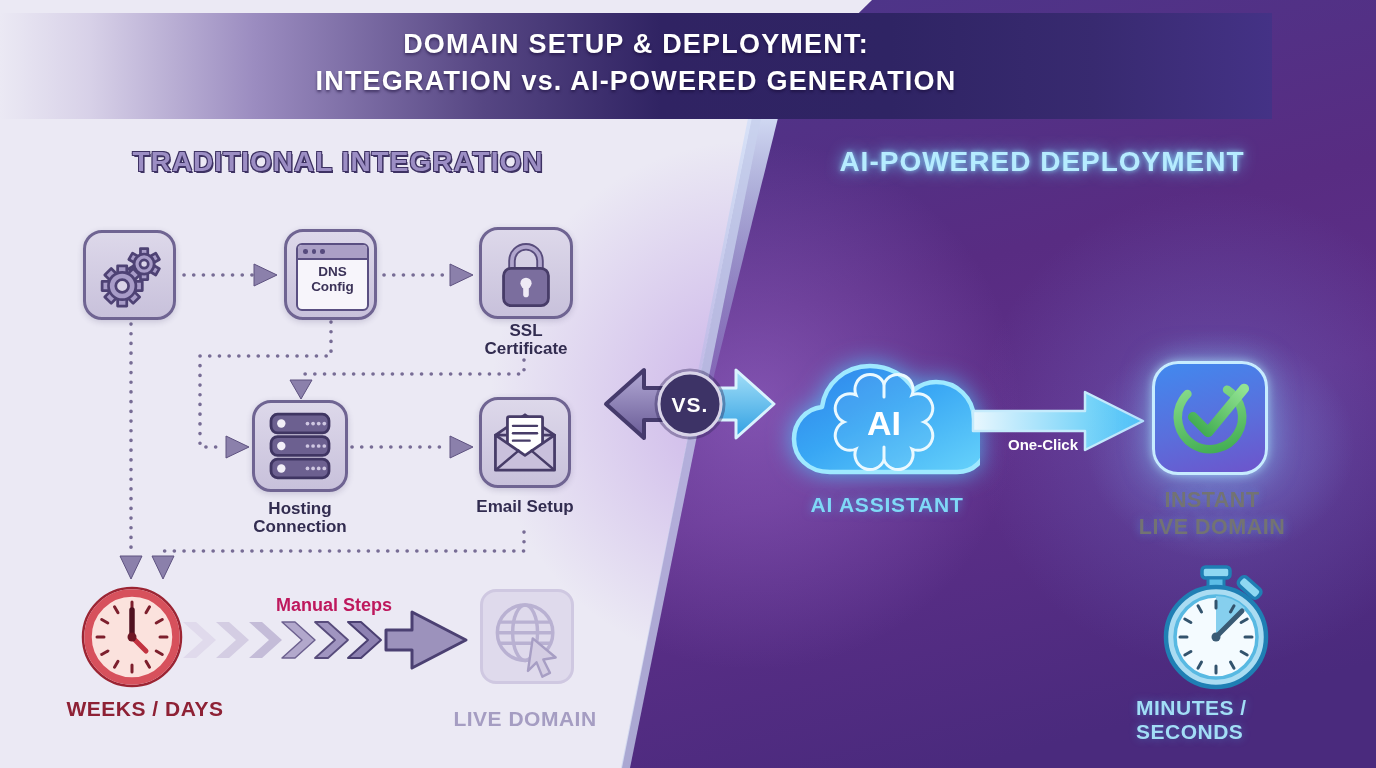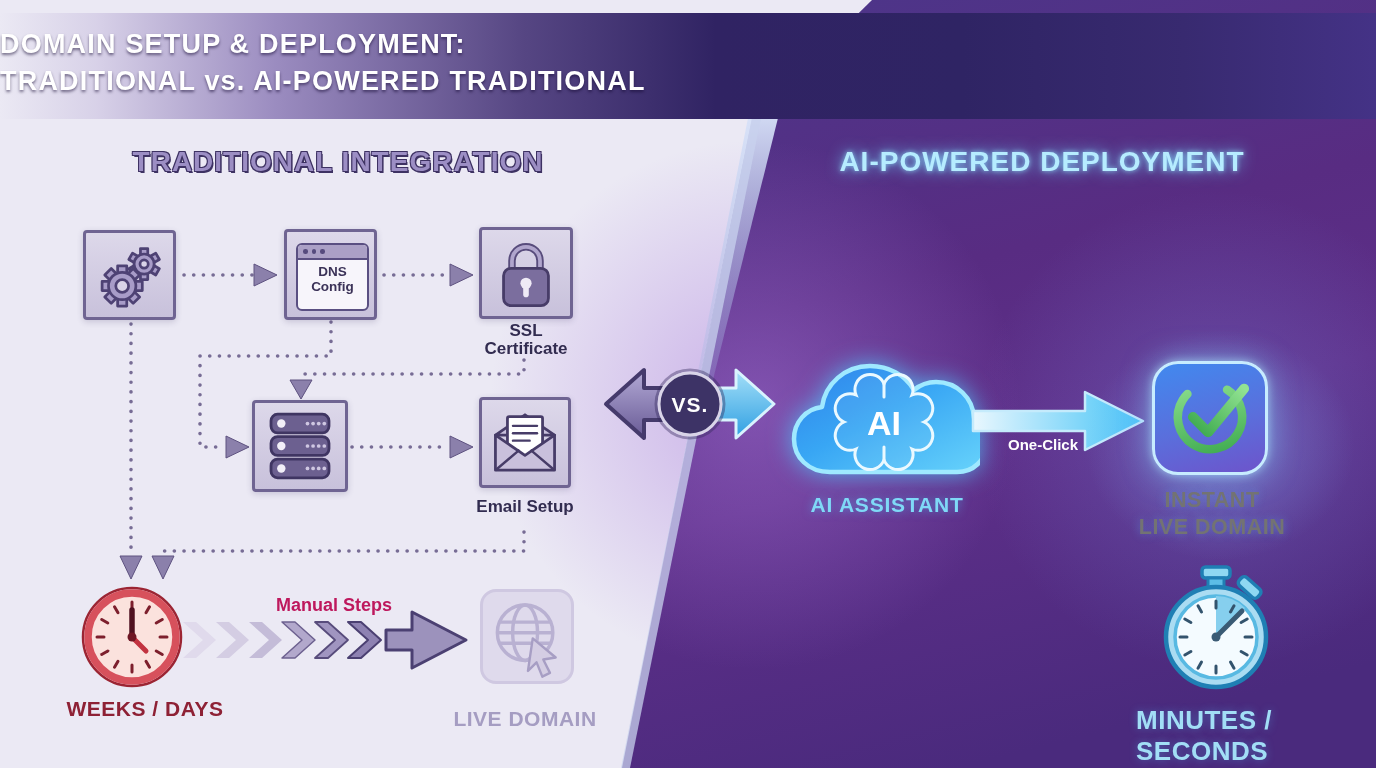--- a/index.html
+++ b/index.html
@@ -6,40 +6,40 @@
   #canvas{
     position:relative; width:1376px; height:768px; overflow:hidden;
     background:#ebe9f4;
     font-family:"Liberation Sans", sans-serif;
     -webkit-font-smoothing:antialiased;
   }
   .abs{position:absolute;}
   svg{display:block;}
   
   #banner{
-    left:0; top:13px; width:1376px; height:106px;
+    left:0; top:13px; width:1272px; height:106px;
     background:linear-gradient(90deg,
       rgba(236,234,245,0) 0%, rgba(214,207,231,.92) 7%, #9b8cc0 20%,
       #564683 38%, #302363 52%, #2f2464 70%, #382a70 86%, #443286 100%);
-    color:#ffffff;
+    text-align:center; color:#ffffff;
   }
   #banner .t1{padding-top:16px; font-size:27px; font-weight:bold; letter-spacing:1.2px;
       text-shadow:0 2px 3px rgba(20,10,50,.55);}
   #banner .t2{padding-top:6px; font-size:27px; font-weight:bold; letter-spacing:1.2px;
       text-shadow:0 2px 3px rgba(20,10,50,.55);}
   
   .heading{transform:translateX(-50%); white-space:nowrap; font-weight:bold;
       font-size:28px; letter-spacing:1px;}
   #head-left{left:338px; top:146px; color:#9c8ec4;
       text-shadow:1.5px 1.5px 0 #3e3263,-1px -1px 0 #3e3263,1px -1px 0 #3e3263,-1px 1px 0 #3e3263;}
   #head-right{left:1042px; top:146px; color:#b6ecff;
       text-shadow:0 0 16px rgba(110,215,255,.95),0 0 5px rgba(160,235,255,.8);}
   
   .node{
-    border-radius:4px;
+    border-radius:19px;
     background:linear-gradient(180deg,#ddd8ea 0%,#c8c1db 100%);
     border:3px solid #6f6492;
     box-shadow:0 2px 6px rgba(60,50,100,.2);
     box-sizing:border-box;
   }
   .node-faded{
     border-radius:16px; background:#dfdaec; border:3px solid #cfc8e1;
     box-sizing:border-box;
   }
   .nlabel{transform:translateX(-50%); text-align:center; font-weight:bold;
@@ -57,22 +57,22 @@
   #manual-steps-label{transform:translateX(-50%); font-weight:bold; font-size:18px; color:#be185d;}
   #weeks-days{transform:translateX(-50%); font-weight:bold; font-size:21px; letter-spacing:.5px; color:#8e2135;margin-left:12px;}
   #live-domain-left{transform:translateX(-50%); font-weight:bold; font-size:21px; letter-spacing:.5px; color:#a59dc2;}
   
   #ai-assistant{transform:translateX(-50%); font-weight:bold; font-size:21px;
       letter-spacing:.8px; color:#7fd9f7; text-shadow:0 0 10px rgba(80,190,250,.6);}
   #one-click{transform:translateX(-50%); font-weight:bold; font-size:15px; color:#ffffff;}
   #instant-label{transform:translateX(-50%); text-align:center; font-weight:bold;
       font-size:21.5px; line-height:27px; letter-spacing:.5px; color:#737373;
       text-shadow:0 0 10px rgba(90,180,250,.45);}
-  #minutes-seconds{transform:translateX(-50%); font-weight:bold; font-size:26px;
-      letter-spacing:.5px; color:#a2def6; text-shadow:0 0 9px rgba(80,190,250,.4);margin-top:9px;}
+  #minutes-seconds{transform:translateX(-50%); font-weight:bold; font-size:21px;
+      letter-spacing:.5px; color:#a2def6; text-shadow:0 0 9px rgba(80,190,250,.4);}
   #instant-box{
     left:1152px; top:361px; width:116px; height:114px; border-radius:26px;
     background:linear-gradient(165deg,#4189ef 0%,#5a6fdc 55%,#6d54cb 100%);
     border:3px solid #c7ecff; box-sizing:border-box;
     box-shadow:0 0 30px rgba(130,215,255,.55), 0 0 8px rgba(200,240,255,.6);
   }
   #instant-glow{left:1085px; top:330px; width:270px; height:230px; border-radius:50%;
     background:radial-gradient(closest-side, rgba(140,175,255,.40), rgba(140,175,255,0));}
   #cloud-wrap{filter:drop-shadow(0 0 12px rgba(80,200,255,.8));}
   .dottext{pointer-events:none;}
@@ -106,21 +106,21 @@
     <rect x="0" y="0" width="1376" height="768" fill="#ebe9f4"></rect>
     <polygon points="872,0 1376,0 1376,768 622,768 752,118" fill="url(#rbg)"></polygon>
     <circle cx="755" cy="405" r="265" fill="url(#vglow)"></circle>
     <circle cx="1215" cy="430" r="240" fill="url(#bglow)"></circle>
     <polygon points="748,118 778,118 700,432 686,432" fill="url(#beam)"></polygon>
     <polygon points="752,118 761,118 630,768 621,768" fill="#c8d2ee" opacity="0.75"></polygon>
   </svg>
 
   <div id="banner" class="abs">
     <div class="t1">DOMAIN SETUP &amp; DEPLOYMENT:</div>
-    <div class="t2">TRADITIONAL vs. AI-POWERED TRADITIONAL</div>
+    <div class="t2">INTEGRATION vs. AI-POWERED GENERATION</div>
   </div>
 
   <div id="head-left" class="abs heading">TRADITIONAL INTEGRATION</div>
   <div id="head-right" class="abs heading">AI-POWERED DEPLOYMENT</div>
 
   <svg class="abs" style="left:0;top:0" width="1376" height="768" viewBox="0 0 1376 768" fill="none">
     <g stroke="#776c95" stroke-width="3.6" stroke-linecap="round" stroke-dasharray="0.1 9.6">
       <path d="M184 275 H252"></path>
       <path d="M384 275 H446"></path>
       <path d="M131 324 V552"></path>
@@ -212,20 +212,21 @@
           <circle cx="62" cy="46" r="2"></circle>
           <circle cx="68" cy="46" r="2"></circle>
           <circle cx="74" cy="46" r="2"></circle>
         <circle cx="56" cy="70" r="2"></circle>
           <circle cx="62" cy="70" r="2"></circle>
           <circle cx="68" cy="70" r="2"></circle>
           <circle cx="74" cy="70" r="2"></circle>
       </g>
     </svg>
   </div>
+  <div class="abs nlabel" style="left:300px;top:500px;width:120px;">Hosting Connection</div>
 
   <div class="abs node" style="left:479px;top:397px;width:92px;height:91px;">
     <svg width="86" height="85" viewBox="0 0 92 92">
       <polygon points="14,38 46,16 78,38" fill="#c9c0dc" stroke="#473c68" stroke-width="3" stroke-linejoin="round"></polygon>
       <rect x="27" y="18" width="38" height="42" rx="2" fill="#ffffff" stroke="#473c68" stroke-width="3"></rect>
       <g stroke="#473c68" stroke-width="2.6" stroke-linecap="round">
         <line x1="33" y1="28" x2="59" y2="28"></line>
         <line x1="33" y1="36" x2="59" y2="36"></line>
         <line x1="33" y1="44" x2="51" y2="44"></line>
       </g>

